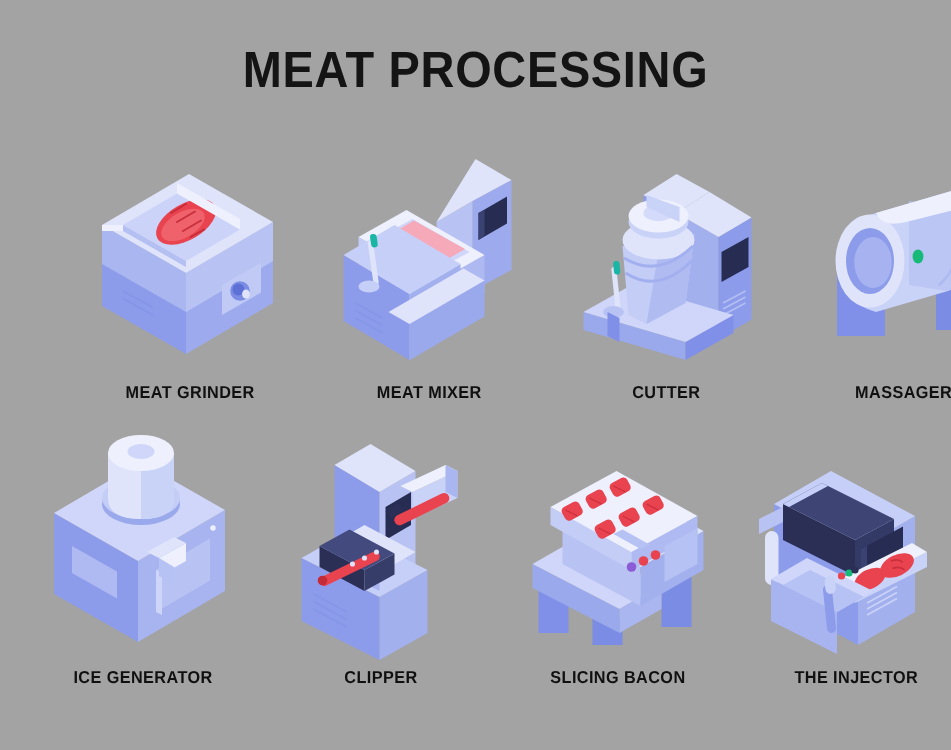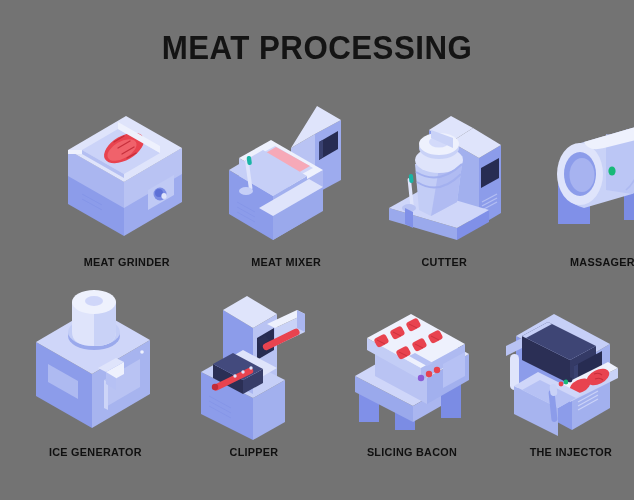--- a/index.html
+++ b/index.html
@@ -11,21 +11,21 @@
     width: 634px;
     height: 500px;
     font-family: "Liberation Sans", sans-serif;
     overflow: hidden;
     position: relative;
   }
   #page {
     position: relative;
     width: 634px;
     height: 500px;
-    background: #737373;
+    background: #a3a3a3;
   }
   .title {
     position: absolute;
     top: 28px;
     left: 0;
     width: 634px;
     text-align: center;
     font-family: "Liberation Sans", sans-serif;
     font-weight: bold;
     font-size: 34px;

